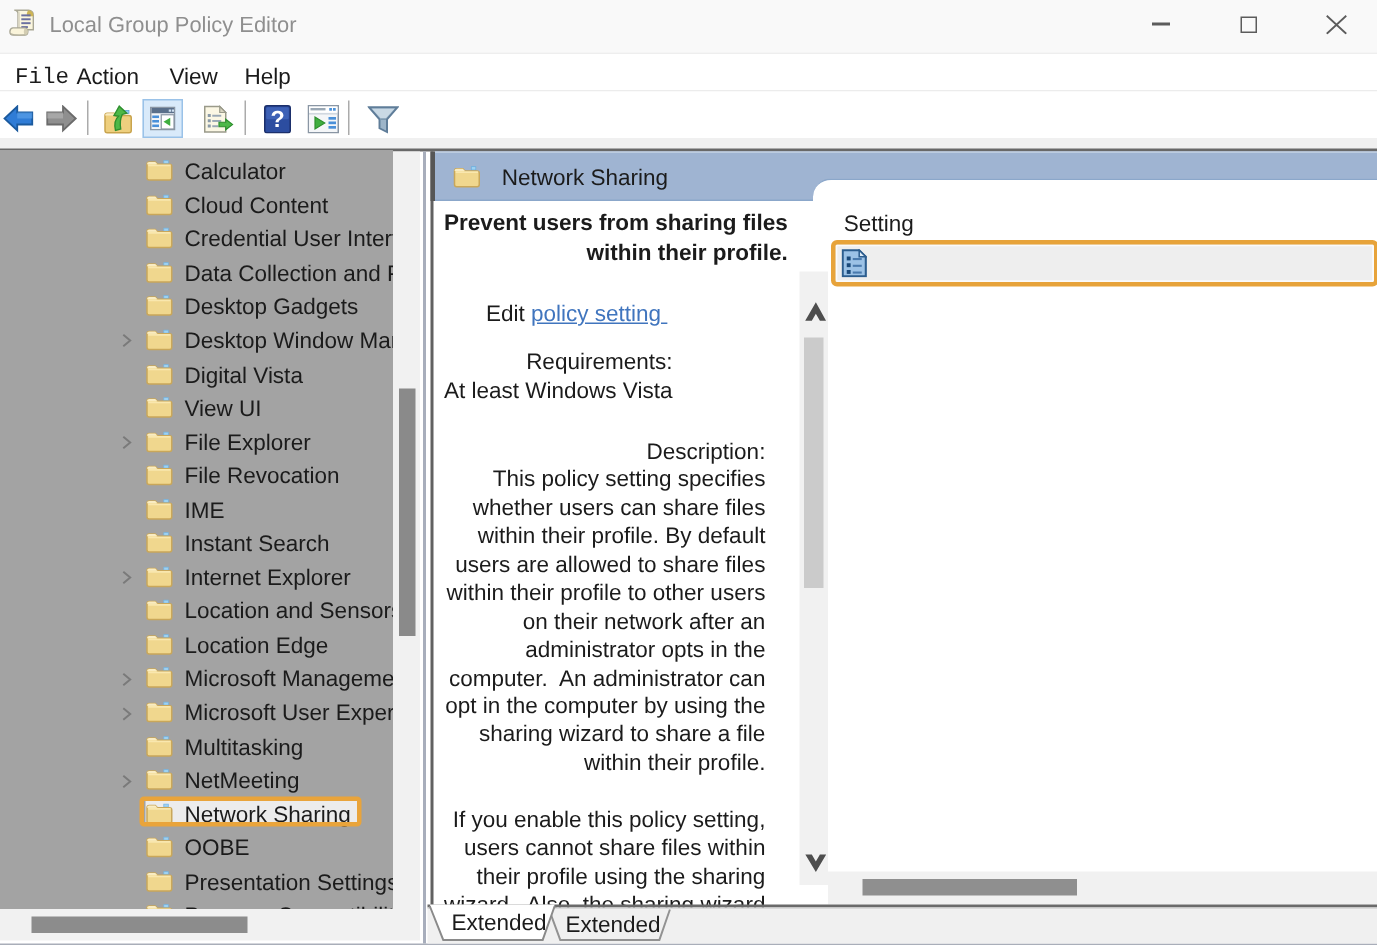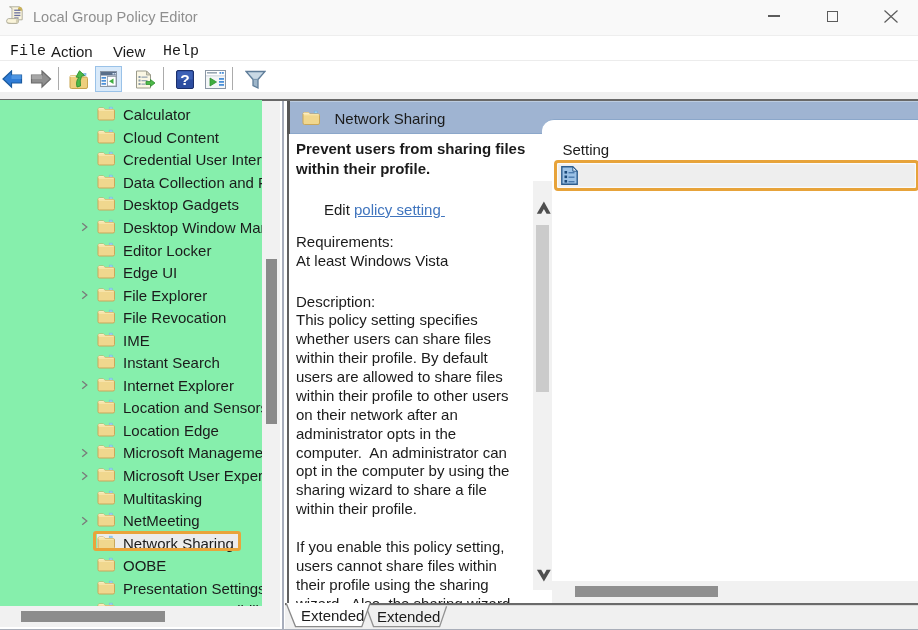--- a/index.html
+++ b/index.html
@@ -1,19 +1,19 @@
 <!DOCTYPE html>
 <html><head>
 <meta charset="utf-8">
 <style>
 * { margin:0; padding:0; box-sizing:border-box; }
 html,body { width:918px; height:630px; overflow:hidden; background:#fff;
   font-family:"Liberation Sans", sans-serif; }
 .abs { position:absolute; }
-#win { position:relative; width:916px; height:630px; background:#fff; }
+#win { position:relative; width:916px; height:630px; background:#fff;text-align:right; }
 .t { position:absolute; white-space:pre; color:#1b1b1b; font-size:15px; line-height:19px; }
 </style>
 </head>
 <body>
 <div id="win">
 
   <div class="abs" style="left:0;top:0;width:918px;height:35px;background:#f9f9f9;"></div>
   <svg class="abs" style="left:5px;top:5px;" width="20" height="21" viewBox="0 0 20 21">
     <path d="M4.5 1.8 L14 1.8 Q17.2 2.2 17.2 5 L17.2 14.8 L7 14.8 L7 4.2 Q7 2.1 4.5 1.8 Z" fill="#fbf6de" stroke="#a9a795" stroke-width="0.9"></path>
     <path d="M7 4.2 L7 14.8 L8.2 14.8 L8.2 4.2 Q8.2 2.6 7.5 2.2 Q7 3 7 4.2 Z" fill="#d9d5c2"></path>
@@ -32,21 +32,21 @@
   <div class="abs" style="left:827px;top:11px;width:11px;height:10.5px;border:1.2px solid #5c5c5c;"></div>
   <svg class="abs" style="left:884px;top:10px;" width="14" height="13" viewBox="0 0 14 13">
     <path d="M0.5 0.5 L13.5 12.5 M13.5 0.5 L0.5 12.5" stroke="#5c5c5c" stroke-width="1.2"></path>
   </svg>
 
   <div class="abs" style="left:0;top:34.5px;width:918px;height:1px;background:#eeeeee;"></div>
   <div class="abs" style="left:0;top:35.5px;width:918px;height:24.5px;background:#fff;"></div>
   <div class="t" style="left:10px;top:42px;font-family:Liberation Mono, monospace;">File</div>
   <div class="t" style="left:51px;top:42px;">Action</div>
   <div class="t" style="left:113px;top:42px;">View</div>
-  <div class="t" style="left:163px;top:42px;font-family:Liberation Mono, monospace;">Help</div>
+  <div class="t" style="left:163px;top:42px;">Help</div>
   <div class="abs" style="left:0;top:60px;width:918px;height:1px;background:#ececec;"></div>
 
   <div id="toolbar" class="abs" style="left:0;top:61px;width:918px;height:31px;background:#fff;"></div>
 
   <svg class="abs" style="left:2px;top:70px;" width="21" height="19" viewBox="0 0 21 19">
     <path d="M9.5 1 L9.5 5 L19.5 5 L19.5 13 L9.5 13 L9.5 17 L1 9 Z" fill="#2f7cd6" stroke="#1b5a9e" stroke-width="1.2"></path>
     <path d="M9.5 5 L19.5 5 L19.5 9 L9.5 9 Z" fill="#5aa0e8" opacity="0.7"></path>
   </svg>
 
   <svg class="abs" style="left:30px;top:70px;" width="22" height="19" viewBox="0 0 22 19">
@@ -109,21 +109,21 @@
   <div class="abs" style="left:231.5px;top:67px;width:1px;height:23px;background:#ababab;"></div>
 
   <svg class="abs" style="left:244.5px;top:70px;" width="21" height="20" viewBox="0 0 21 20">
     <path d="M1 1.5 L20 1.5 L13 9.5 L13 18 L8 15.5 L8 9.5 Z" fill="#9db5c9" stroke="#5f7d99" stroke-width="1.3"></path>
     <path d="M3 2.5 L18 2.5 L12.2 8.8 L8.8 8.8 Z" fill="#c9d9e5"></path>
     <path d="M8.6 9.5 L12.4 9.5" stroke="#7d99b0" stroke-width="1"></path>
   </svg>
   <div class="abs" style="left:0;top:92px;width:918px;height:8px;background:#f0f0f0;"></div>
   <div class="abs" style="left:0;top:99px;width:918px;height:1.5px;background:#686868;"></div>
 
-  <div id="tree" class="abs" style="left:0;top:100px;width:262px;height:506px;background:#86efac;overflow:hidden;">
+  <div id="tree" class="abs" style="left:0;top:100px;width:262px;height:506px;background:#a3a3a3;overflow:hidden;">
       <div class="abs" style="left:96.5px;top:432.5px;width:141px;height:16.5px;background:#ececec;"></div>
       <svg class="abs" style="left:97px;top:5.200000000000003px" width="19" height="16" viewBox="0 0 19 16">
         <rect x="12.2" y="2.1" width="3" height="2" fill="#9ed2f2" stroke="#74b4e0" stroke-width="0.5"></rect>
         <path d="M1 4.5 Q1 3 2.5 3 L6.5 3 L8 4.5 L16 4.5 Q17.5 4.5 17.5 6 L17.5 13.5 Q17.5 15 16 15 L2.5 15 Q1 15 1 13.5 Z" fill="#f0d78e" stroke="#c9a75a" stroke-width="1"></path>
         <path d="M1 4.5 Q1 3 2.5 3 L6.5 3 L8 4.5 L1 4.5 Z" fill="#f9ecc2"></path>
         <path d="M1.8 5.2 L16.8 5.2" stroke="#f9e7ae" stroke-width="1.2"></path>
       </svg>
       <div class="t" style="left:123px;top:5.200000000000003px">Calculator</div>
       <svg class="abs" style="left:97px;top:27.75px" width="19" height="16" viewBox="0 0 19 16">
         <rect x="12.2" y="2.1" width="3" height="2" fill="#9ed2f2" stroke="#74b4e0" stroke-width="0.5"></rect>
@@ -162,28 +162,28 @@
       <svg class="abs" style="left:81px;top:122.44999999999999px" width="7" height="10" viewBox="0 0 7 10">
         <path d="M1.2 1.2 L5.8 5 L1.2 8.8" stroke="#7a7a7a" stroke-width="1.3" fill="none"></path>
       </svg>
       <div class="t" style="left:123px;top:117.94999999999999px">Desktop Window Mana</div>
       <svg class="abs" style="left:97px;top:140.5px" width="19" height="16" viewBox="0 0 19 16">
         <rect x="12.2" y="2.1" width="3" height="2" fill="#9ed2f2" stroke="#74b4e0" stroke-width="0.5"></rect>
         <path d="M1 4.5 Q1 3 2.5 3 L6.5 3 L8 4.5 L16 4.5 Q17.5 4.5 17.5 6 L17.5 13.5 Q17.5 15 16 15 L2.5 15 Q1 15 1 13.5 Z" fill="#f0d78e" stroke="#c9a75a" stroke-width="1"></path>
         <path d="M1 4.5 Q1 3 2.5 3 L6.5 3 L8 4.5 L1 4.5 Z" fill="#f9ecc2"></path>
         <path d="M1.8 5.2 L16.8 5.2" stroke="#f9e7ae" stroke-width="1.2"></path>
       </svg>
-      <div class="t" style="left:123px;top:140.5px">Editor Locker</div>
+      <div class="t" style="left:123px;top:140.5px">Digital Vista</div>
       <svg class="abs" style="left:97px;top:163.05px" width="19" height="16" viewBox="0 0 19 16">
         <rect x="12.2" y="2.1" width="3" height="2" fill="#9ed2f2" stroke="#74b4e0" stroke-width="0.5"></rect>
         <path d="M1 4.5 Q1 3 2.5 3 L6.5 3 L8 4.5 L16 4.5 Q17.5 4.5 17.5 6 L17.5 13.5 Q17.5 15 16 15 L2.5 15 Q1 15 1 13.5 Z" fill="#f0d78e" stroke="#c9a75a" stroke-width="1"></path>
         <path d="M1 4.5 Q1 3 2.5 3 L6.5 3 L8 4.5 L1 4.5 Z" fill="#f9ecc2"></path>
         <path d="M1.8 5.2 L16.8 5.2" stroke="#f9e7ae" stroke-width="1.2"></path>
       </svg>
-      <div class="t" style="left:123px;top:163.05px">Edge UI</div>
+      <div class="t" style="left:123px;top:163.05px">View UI</div>
       <svg class="abs" style="left:97px;top:185.60000000000002px" width="19" height="16" viewBox="0 0 19 16">
         <rect x="12.2" y="2.1" width="3" height="2" fill="#9ed2f2" stroke="#74b4e0" stroke-width="0.5"></rect>
         <path d="M1 4.5 Q1 3 2.5 3 L6.5 3 L8 4.5 L16 4.5 Q17.5 4.5 17.5 6 L17.5 13.5 Q17.5 15 16 15 L2.5 15 Q1 15 1 13.5 Z" fill="#f0d78e" stroke="#c9a75a" stroke-width="1"></path>
         <path d="M1 4.5 Q1 3 2.5 3 L6.5 3 L8 4.5 L1 4.5 Z" fill="#f9ecc2"></path>
         <path d="M1.8 5.2 L16.8 5.2" stroke="#f9e7ae" stroke-width="1.2"></path>
       </svg>
       <svg class="abs" style="left:81px;top:190.10000000000002px" width="7" height="10" viewBox="0 0 7 10">
         <path d="M1.2 1.2 L5.8 5 L1.2 8.8" stroke="#7a7a7a" stroke-width="1.3" fill="none"></path>
       </svg>
       <div class="t" style="left:123px;top:185.60000000000002px">File Explorer</div>

